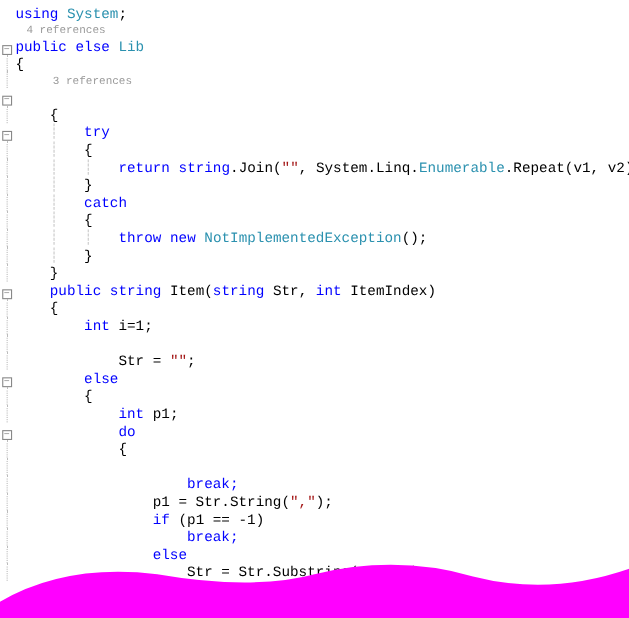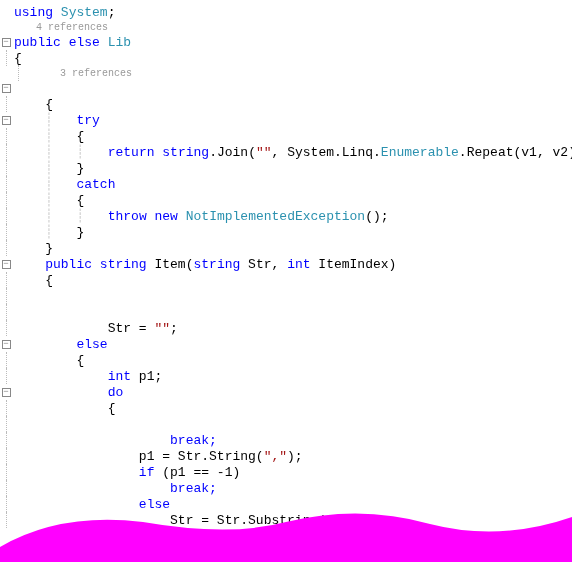--- a/index.html
+++ b/index.html
@@ -1,27 +1,27 @@
 <!DOCTYPE html>
 <html><head>
 <meta charset="utf-8">
 <style>
   * { margin: 0; padding: 0; box-sizing: border-box; }
   body { font-family: Consolas, 'Courier New', monospace; font-size: 13px; background: #fff; color: #000; width: 572px; height: 562px; position: relative; overflow: hidden; }
   .editor { display: flex; flex-direction: column; padding-top: 4px; }
-  .line { display: flex; align-items: center; height: 16px; white-space: pre; }
+  .line { display: flex; align-items: flex-end; height: 16px; white-space: pre; }
   .gutter { width: 12px; display: inline-flex; justify-content: center; align-items: center; color: #888; flex-shrink: 0; }
   .gutter .minus { width: 9px; height: 9px; border: 1px solid #888; display:flex; align-items:center; justify-content:center; font-size:9px; line-height:1; background:#fff; }
   .vline { border-left: 1px dotted #bbb; display:inline-block; width:0; height:16px; vertical-align:top; }
   .code { padding-left: 2px; }
   .kw { color: #0000ff; }
   .type { color: #2b91af; }
   .str { color: #a31515; }
   .refs { color: #9a9a9a; font-size: 10px; padding-left: 0; }
-  .refs-line { height: 14px; margin-left: 12px; }
+  .refs-line { height: 14px; }
   .guide { color:#ccc; }
   .wave { position:absolute; bottom:0; left:0; width:572px; height:50px; }
 </style>
 </head>
 <body>
 
 <div class="editor">
 
   <div class="line">
     <span class="gutter"></span>
@@ -79,21 +79,21 @@
   <div class="line"><span class="gutter"><span class="vline"></span></span><span class="code">    <span>}</span></span></div>
 
 
   <div class="line">
     <span class="gutter"><span class="minus">−</span></span>
     <span class="code">    <span class="kw">public</span> <span class="kw">string</span> <span>Item</span><span>(</span><span class="kw">string</span><span> Str</span><span>, </span><span class="kw">int</span><span> ItemIndex</span><span>)</span></span>
   </div>
 
   <div class="line"><span class="gutter"><span class="vline"></span></span><span class="code">    <span>{</span></span></div>
 
-  <div class="line"><span class="gutter"><span class="vline"></span></span></div>
+  <div class="line"><span class="gutter"><span class="vline"></span></span><span class="code">        <span class="kw">int</span><span> i=1;</span></span></div>
 
   <div class="line"><span class="gutter"><span class="vline"></span></span></div>
 
 
   <div class="line"><span class="gutter"><span class="vline"></span></span><span class="code">            <span>Str = </span><span class="str">""</span><span>;</span></span></div>
 
   <div class="line">
     <span class="gutter"><span class="minus">−</span></span>
     <span class="code">        <span class="kw">else</span></span>
   </div>

